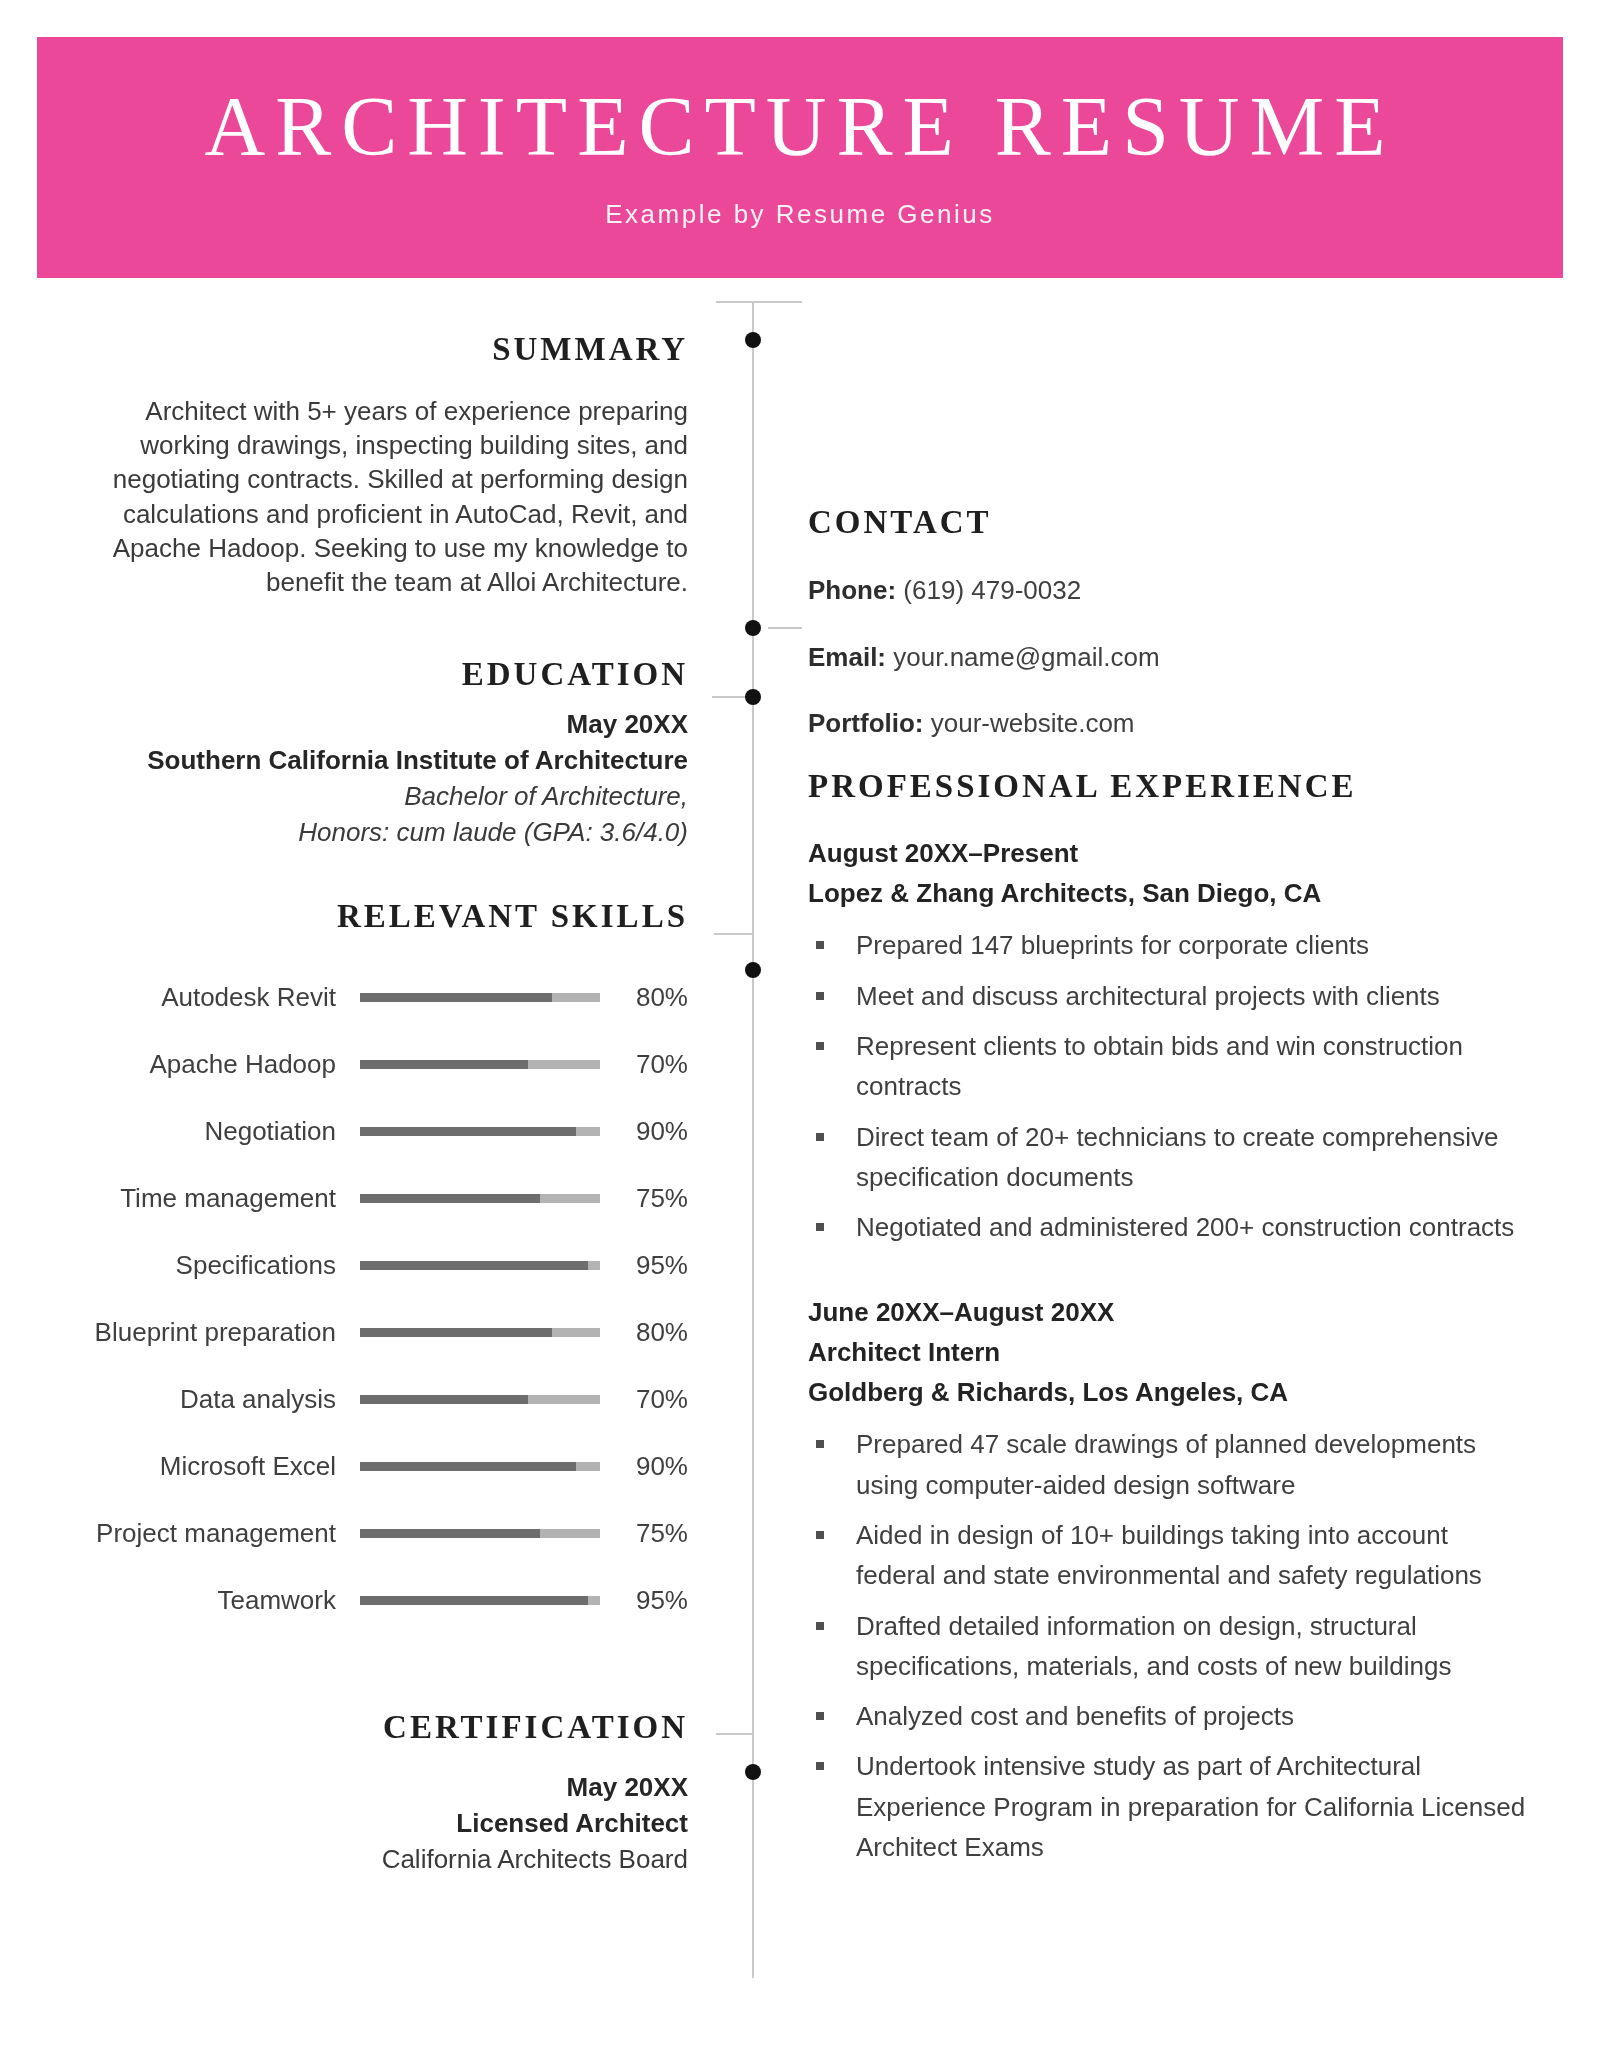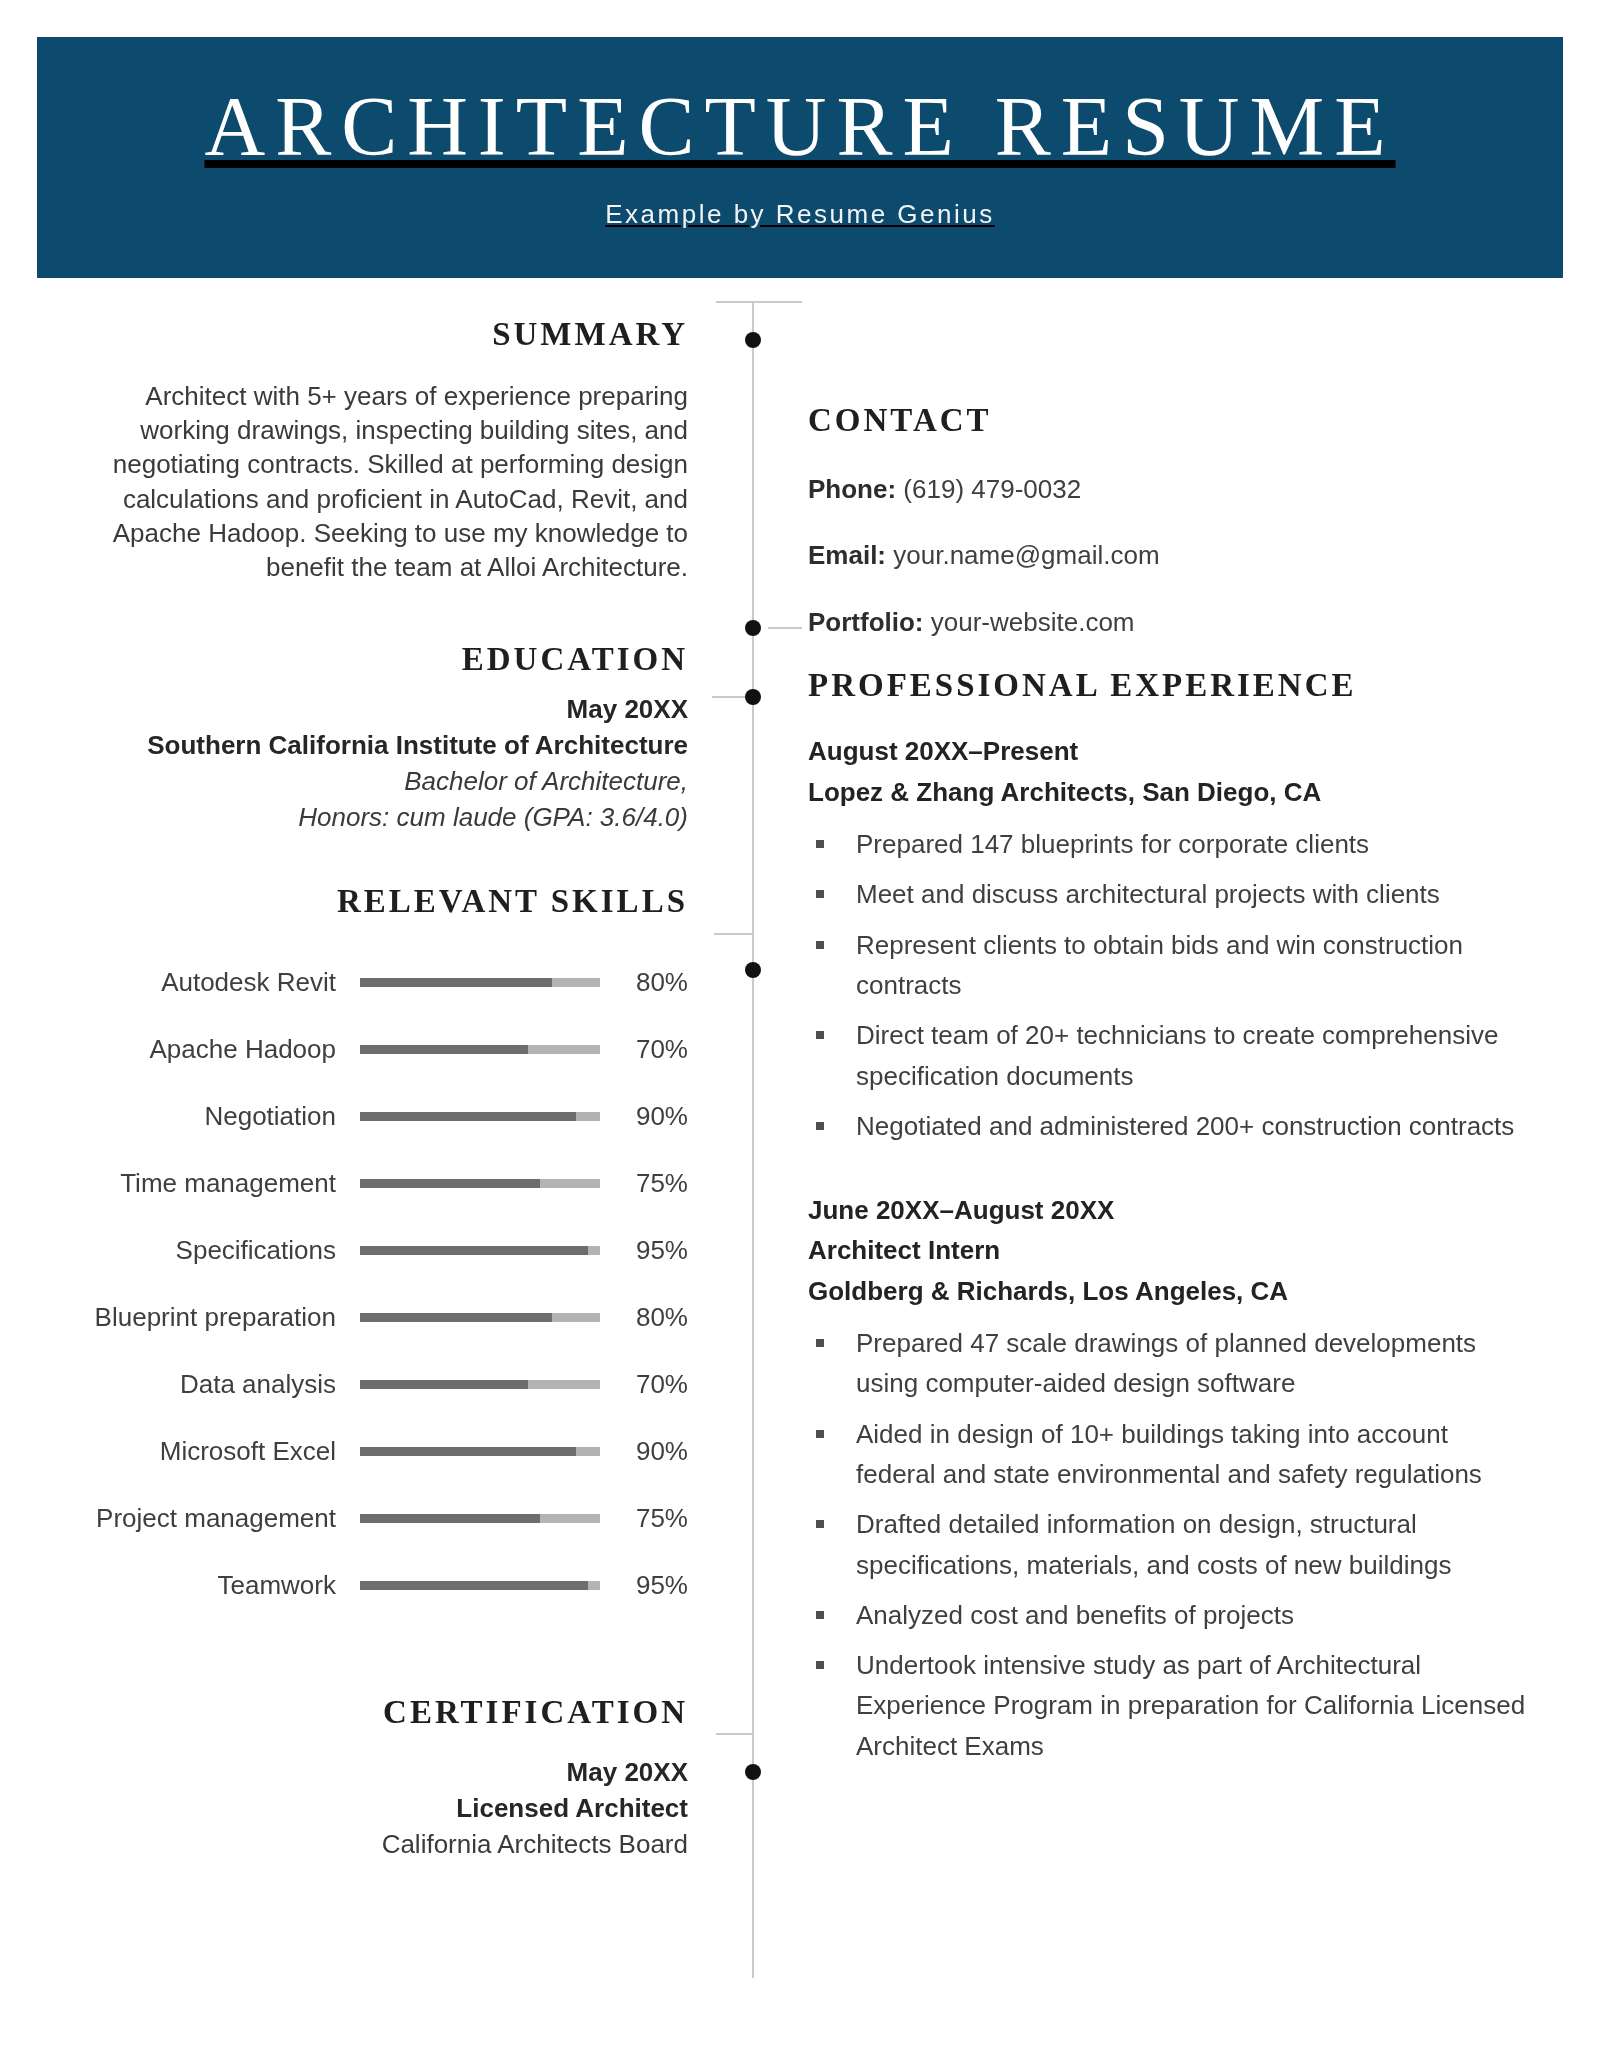--- a/index.html
+++ b/index.html
@@ -1,26 +1,26 @@
 <!DOCTYPE html>
 <html><head>
 <meta charset="utf-8">
 <style>
   html,body{margin:0;padding:0;}
   body{background:#ffffff;font-family:"Liberation Sans","DejaVu Sans",sans-serif;}
   .page{position:relative;width:1600px;height:2071px;background:#ffffff;overflow:hidden;}
 
   
-  .banner{position:absolute;left:37px;top:37px;right:37px;height:241px;background:#0c4a6e;text-align:center;text-decoration:underline;}
+  .banner{position:absolute;left:37px;top:37px;right:37px;height:241px;background:#ec4899;text-align:center;}
   .banner-title{font-family:"Liberation Serif","DejaVu Serif",serif;font-weight:400;font-size:84px;line-height:1;
     color:#ffffff;letter-spacing:10px;padding-top:48px;white-space:nowrap;}
   .banner-subtitle{font-size:26px;color:#f3f3f3;letter-spacing:2.5px;margin-top:30px;}
 
   
-  .content{position:absolute;left:0;top:279px;width:1600px;display:flex;align-items:center;padding:36px 0 0 60px;box-sizing:border-box;}
+  .content{position:absolute;left:0;top:294px;width:1600px;display:flex;align-items:flex-end;padding:36px 0 0 60px;box-sizing:border-box;}
   .col-left{width:628px;flex:none;text-align:right;}
   .col-right{margin-left:120px;width:720px;flex:none;text-align:left;}
 
   .h-serif{font-family:"Liberation Serif","DejaVu Serif",serif;font-size:33px;font-weight:700;
     letter-spacing:3px;color:#1f1f1f;line-height:1.2;}
 
   
   .summary-text{margin:24px 0 0;font-size:26px;line-height:1.32;color:#3a3a3a;}
   .education{margin-top:56px;}
   .education .h-serif{margin-bottom:12px;}

